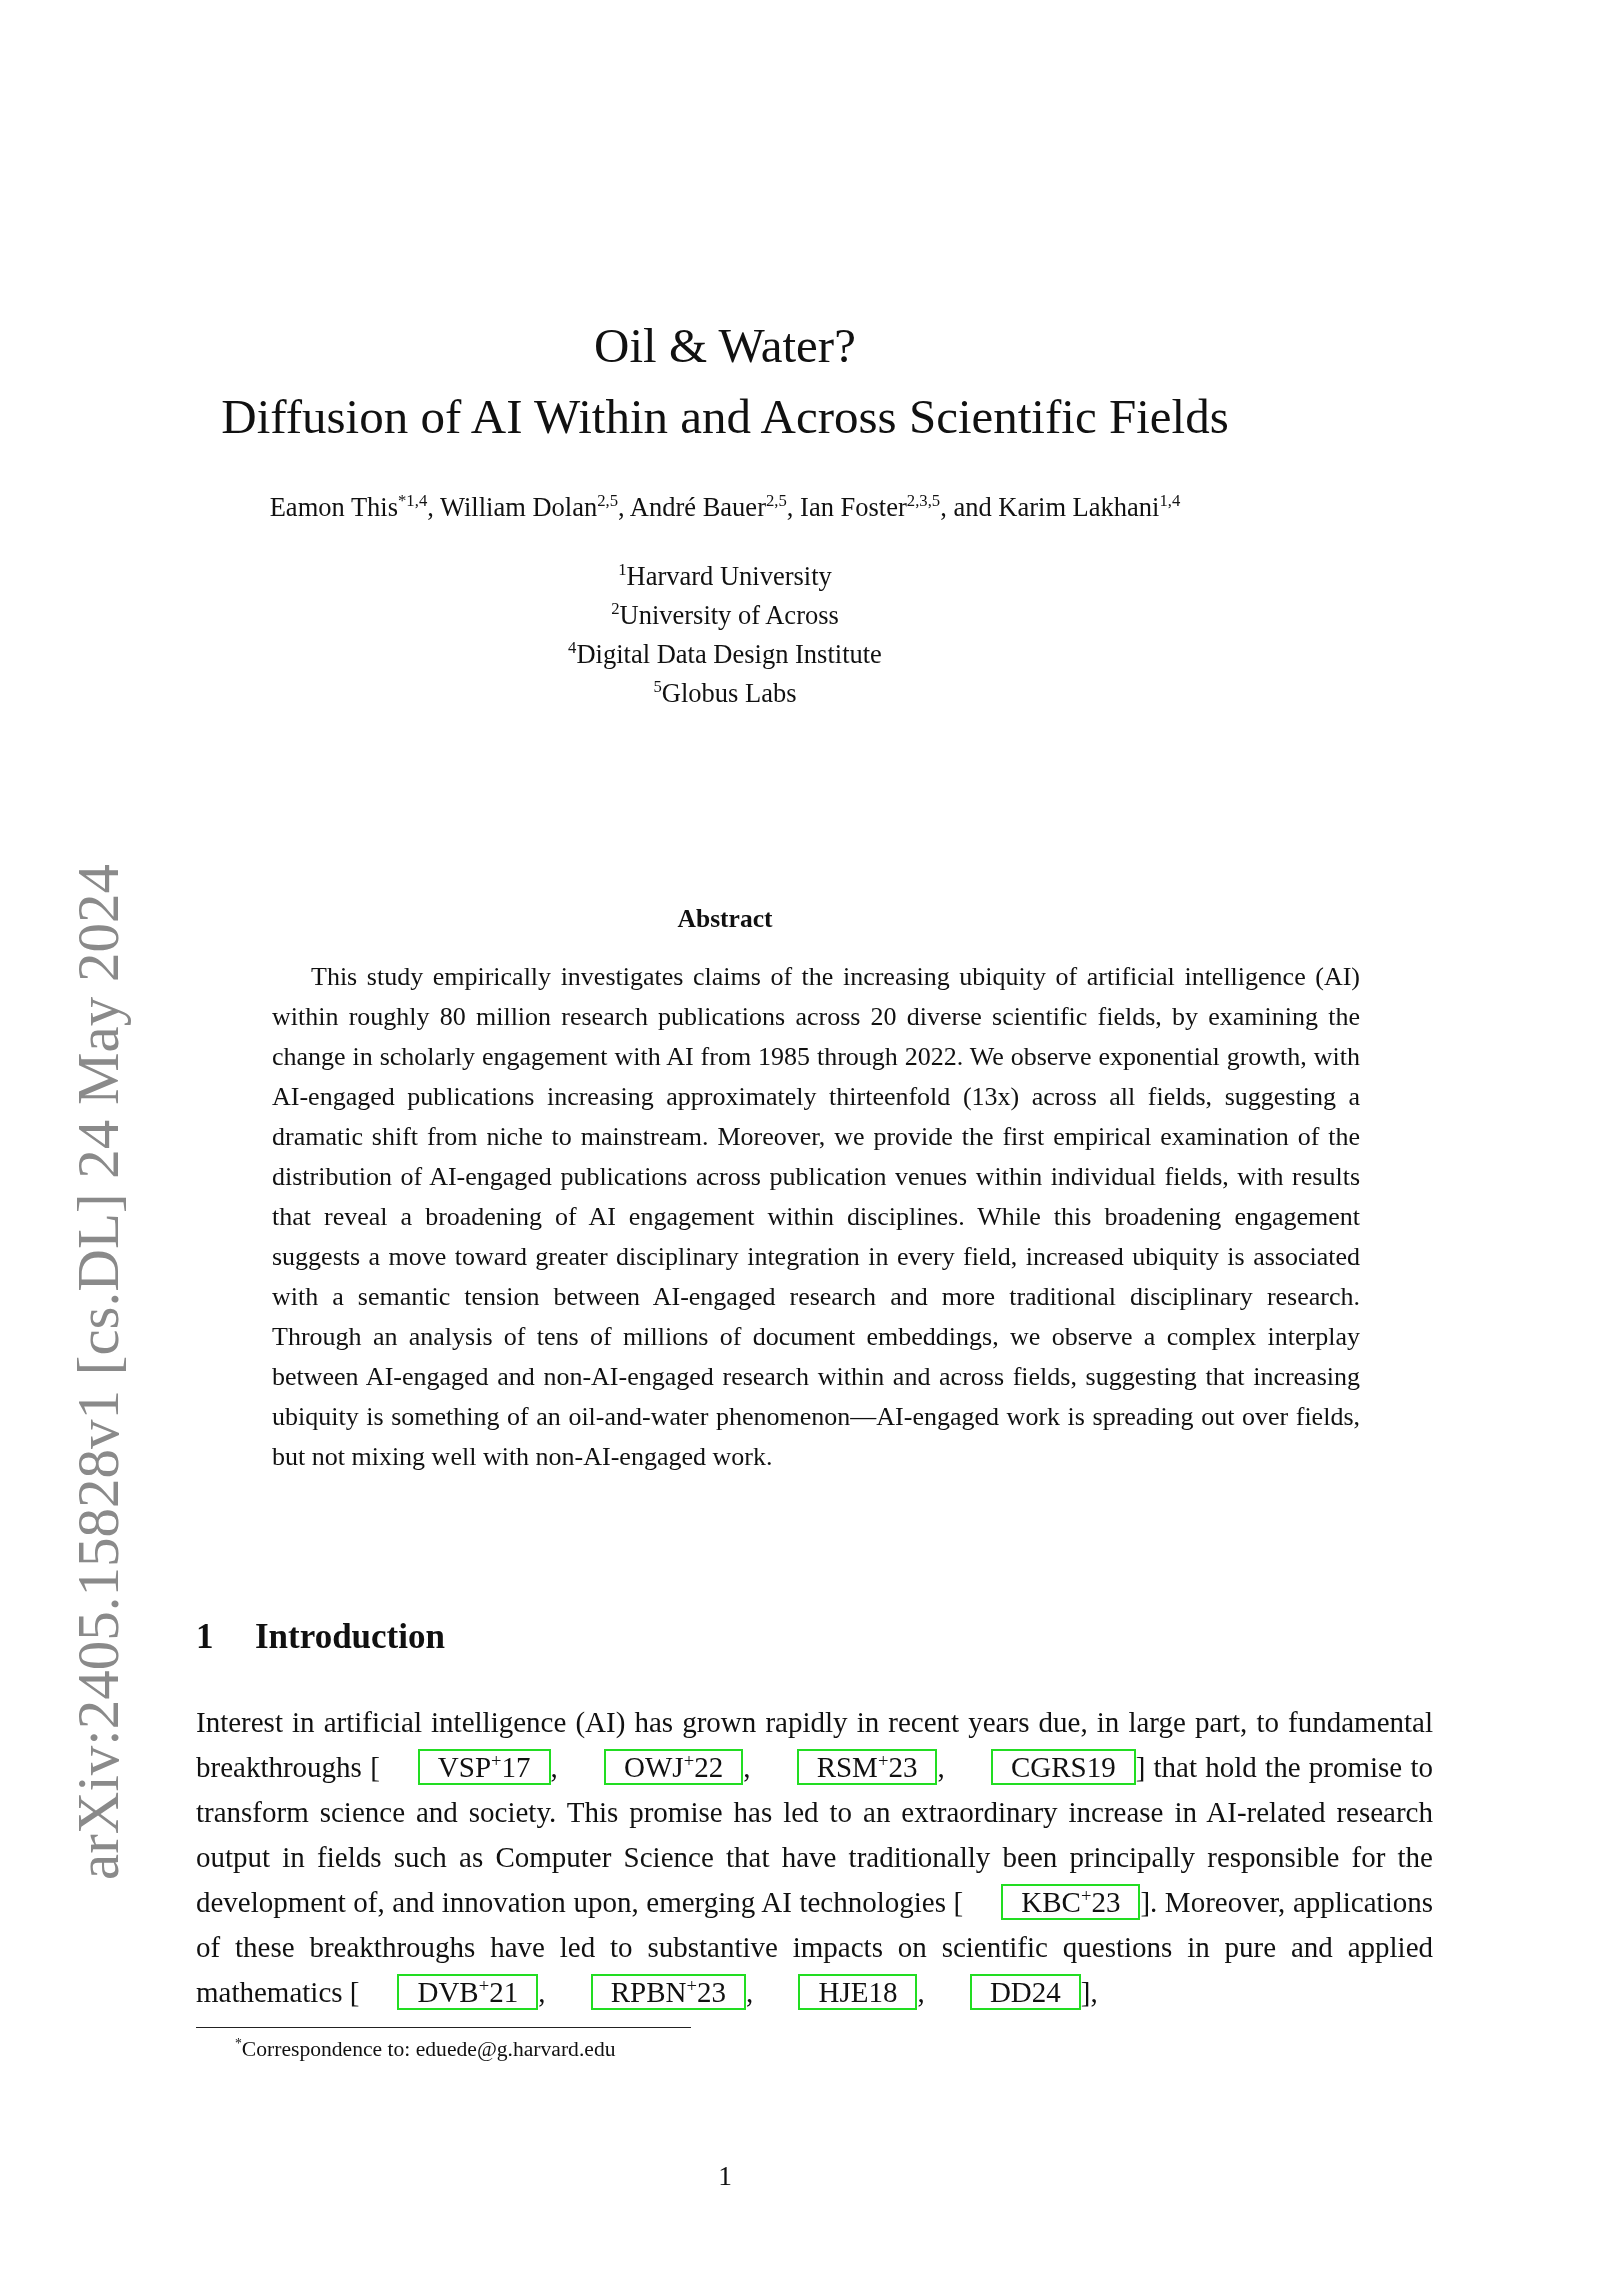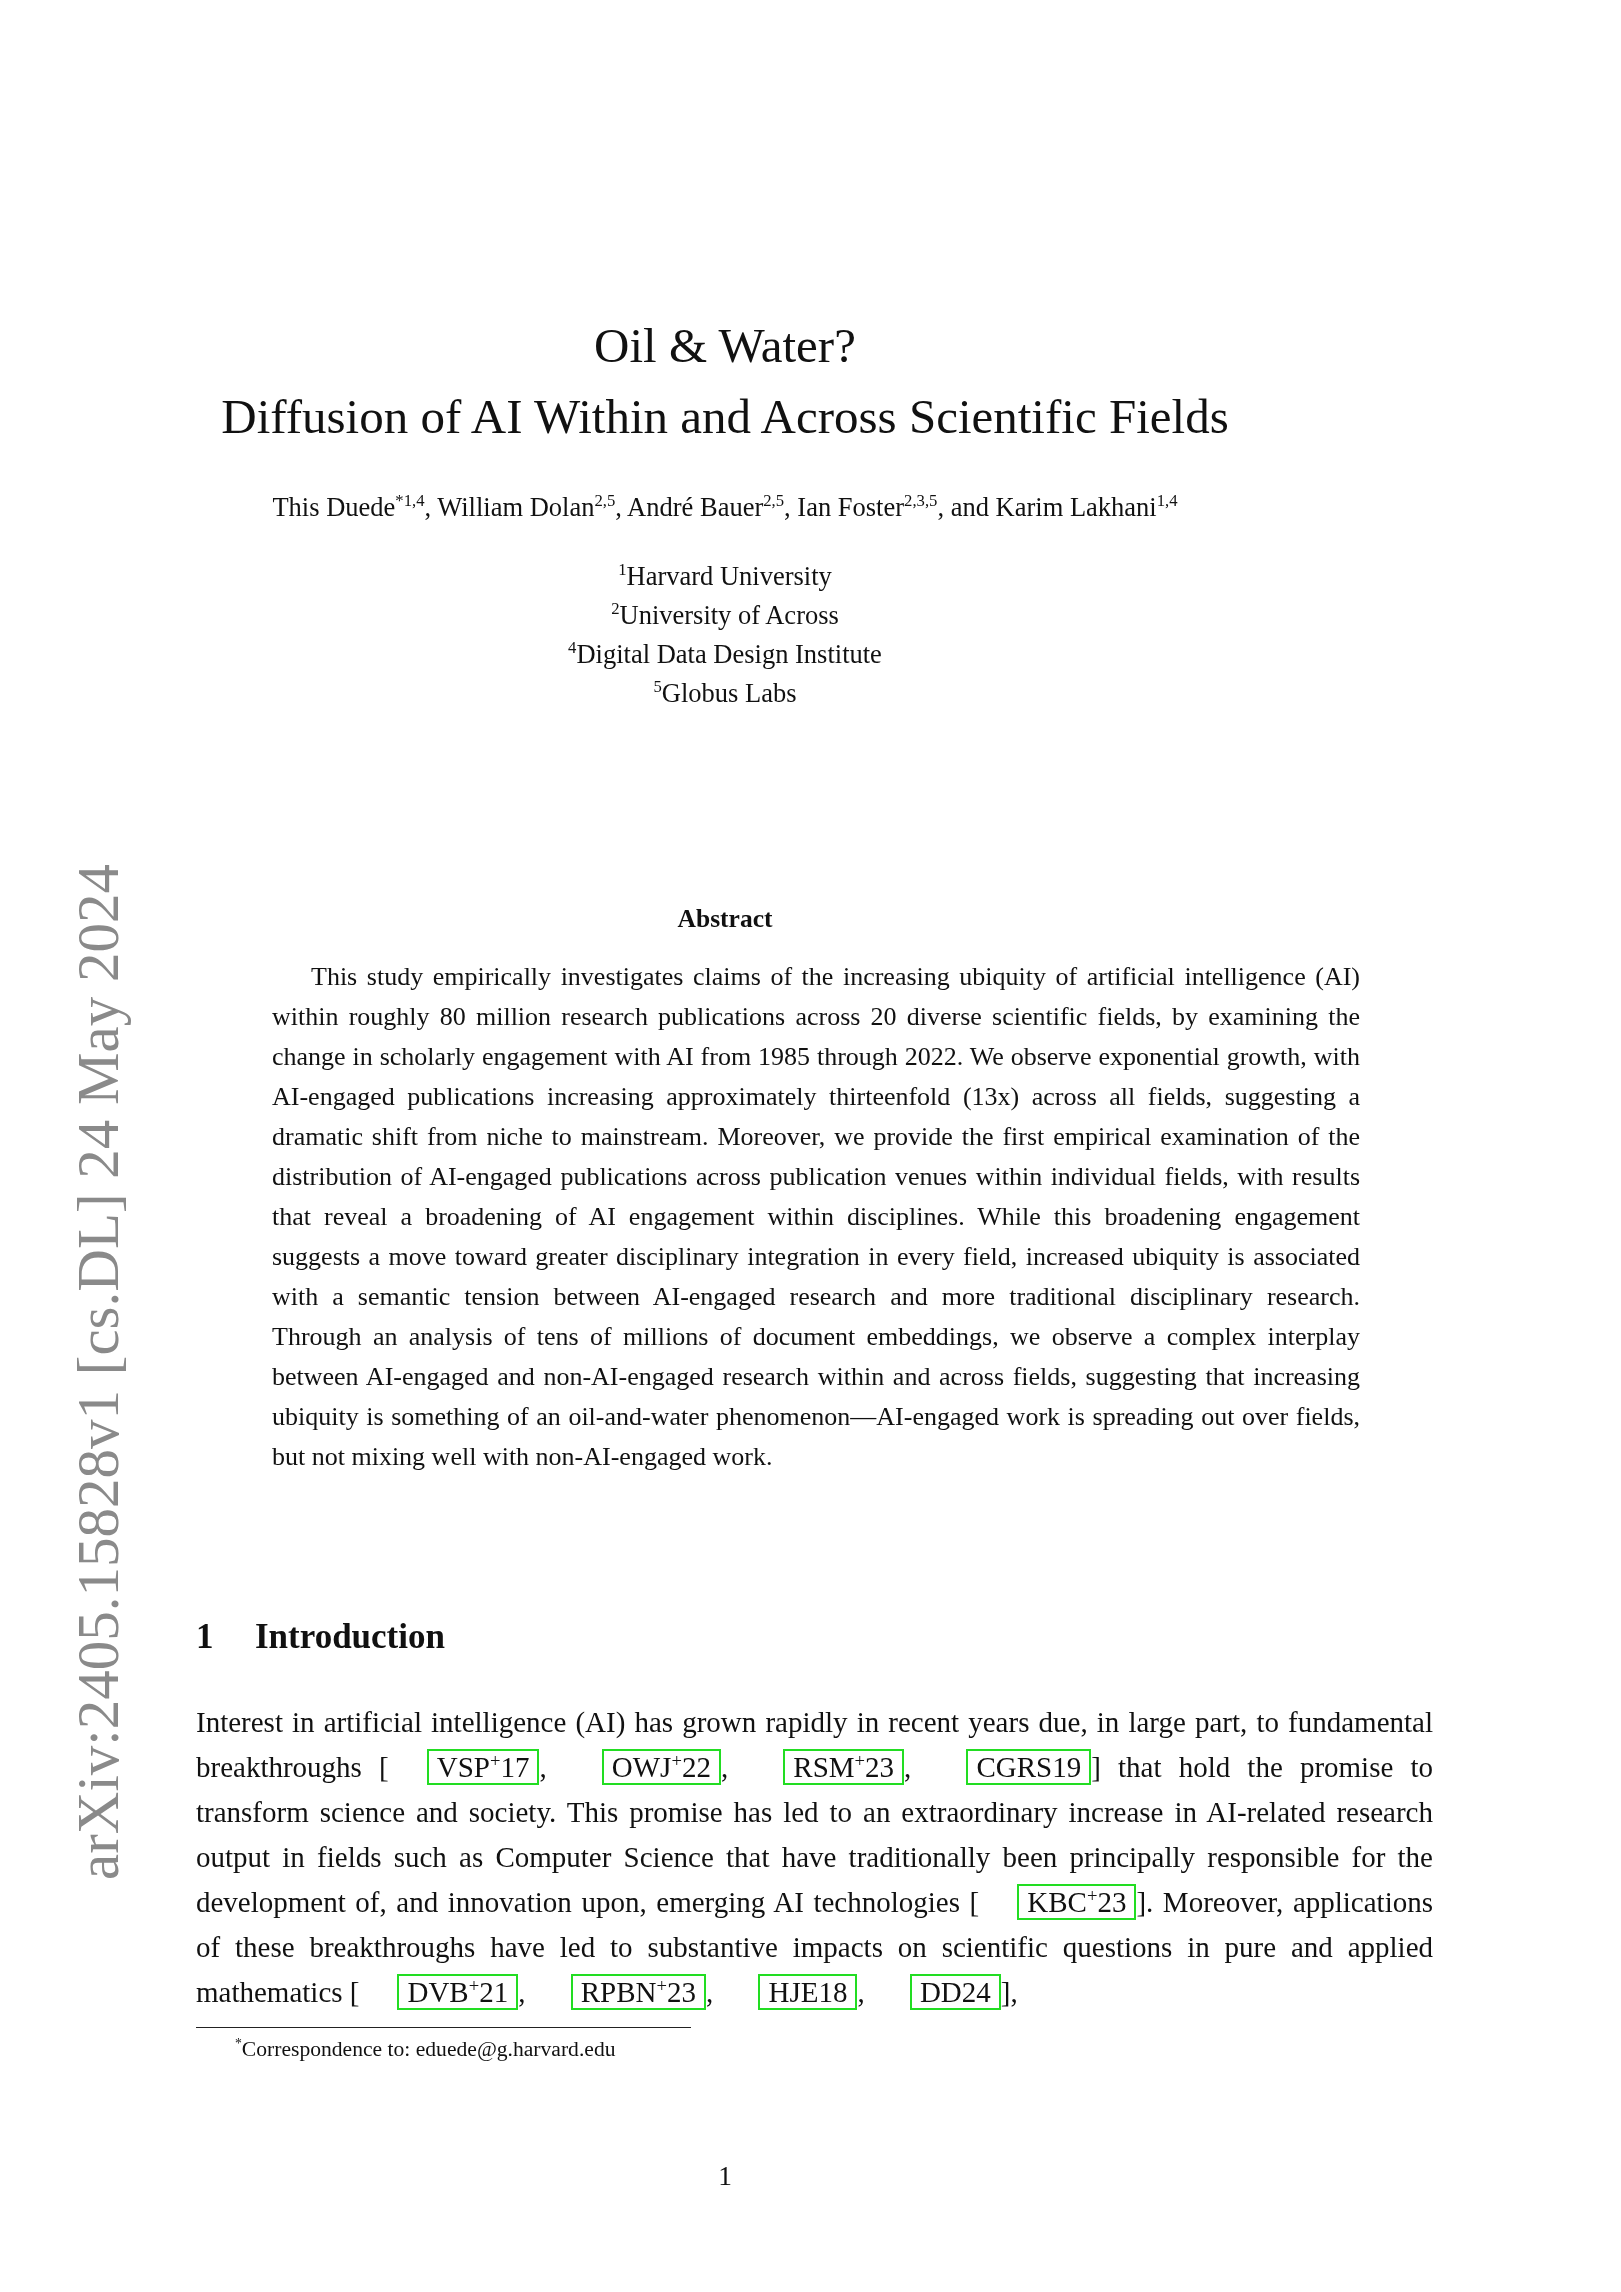--- a/index.html
+++ b/index.html
@@ -12,39 +12,39 @@
   .authors sup, .aff sup { font-size: 16.7px; vertical-align: 9.8px; line-height: 0; }
   .aff { font-family: "Liberation Serif", serif; font-size: 26.5px; line-height: 39px; }
   .aff div { height: 39px; }
   .abstract-heading { font-family: "Liberation Serif", serif; font-weight: bold; font-size: 25.5px; }
   .abstract-body { left: 272px; width: 1088px; font-family: "Liberation Serif", serif;
                    font-size: 26px; line-height: 40px; text-align: justify; text-indent: 39px; }
   .section-heading { left: 196px; font-family: "Liberation Serif", serif; font-weight: bold; font-size: 35px; }
   .section-heading .num { display: inline-block; width: 59px; }
   .body-text { left: 196px; width: 1237px; font-family: "Liberation Serif", serif;
                font-size: 29px; line-height: 45px; text-align: justify; }
-  .cite { border: 2px solid #22dd22; padding: 0 8px; color: #111; cursor: pointer; margin-left: 38px; }
+  .cite { border: 2px solid #22dd22; padding: 0 18px; color: #111; cursor: pointer; margin-left: 38px; }
   .cite sup { font-size: 18.6px; vertical-align: 9.8px; line-height: 0; }
   .footnote-rule { left: 196px; top: 2027px; width: 495px; height: 0; border-top: 1.5px solid #222; }
   .footnote { left: 235px; top: 2037px; font-family: "Liberation Serif", serif; font-size: 21.6px; }
   .footnote sup { font-size: 13.7px; vertical-align: 7.8px; line-height: 0; }
   .page-number { font-family: "Liberation Serif", serif; font-size: 27.4px; top: 2161px; }
   .arxiv-stamp { left: 98px; top: 1372px; transform-origin: 0 0; transform: rotate(-90deg) translate(-50%, -50%);
                  font-family: "Liberation Serif", serif; font-size: 59px; color: #8a8a8a; white-space: nowrap; }
 </style>
 </head>
 <body>
 
 <div class="abs arxiv-stamp">arXiv:2405.15828v1  [cs.DL]  24 May 2024</div>
 
 <div class="abs center title" style="top:321px;">Oil &amp; Water?</div>
 <div class="abs center title" style="top:392px;">Diffusion of AI Within and Across Scientific Fields</div>
 
 <div class="abs center authors" style="top:494px;">
-  <span>This Duede</span><sup>*1,4</sup><span>, </span><span>William Dolan</span><sup>2,5</sup><span>, </span><span>André Bauer</span><sup>2,5</sup><span>, </span><span>Ian Foster</span><sup>2,3,5</sup><span>, and </span><span>Karim Lakhani</span><sup>1,4</sup>
+  <span>Eamon This</span><sup>*1,4</sup><span>, </span><span>William Dolan</span><sup>2,5</sup><span>, </span><span>André Bauer</span><sup>2,5</sup><span>, </span><span>Ian Foster</span><sup>2,3,5</sup><span>, and </span><span>Karim Lakhani</span><sup>1,4</sup>
 </div>
 
 <div class="abs center aff" style="top:557px;">
   <div><sup>1</sup><span>Harvard University</span></div>
   <div><sup>2</sup><span>University of Across</span></div>
   <div><sup>4</sup><span>Digital Data Design Institute</span></div>
   <div><sup>5</sup><span>Globus Labs</span></div>
 </div>
 
 <div class="abs center abstract-heading" style="top:904px;">Abstract</div>

